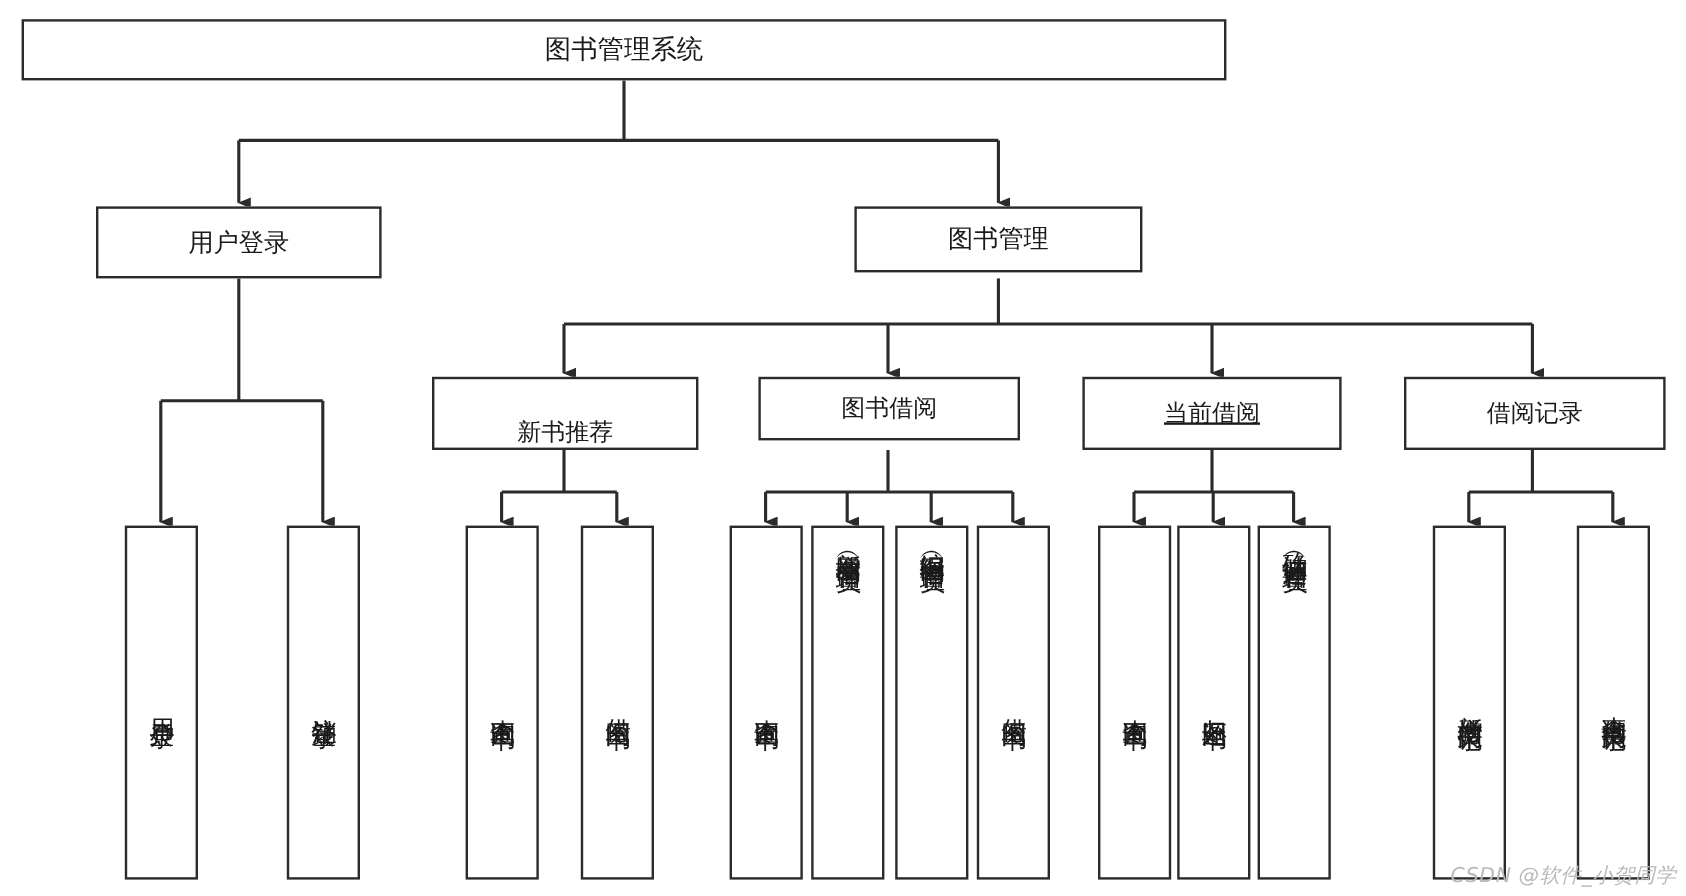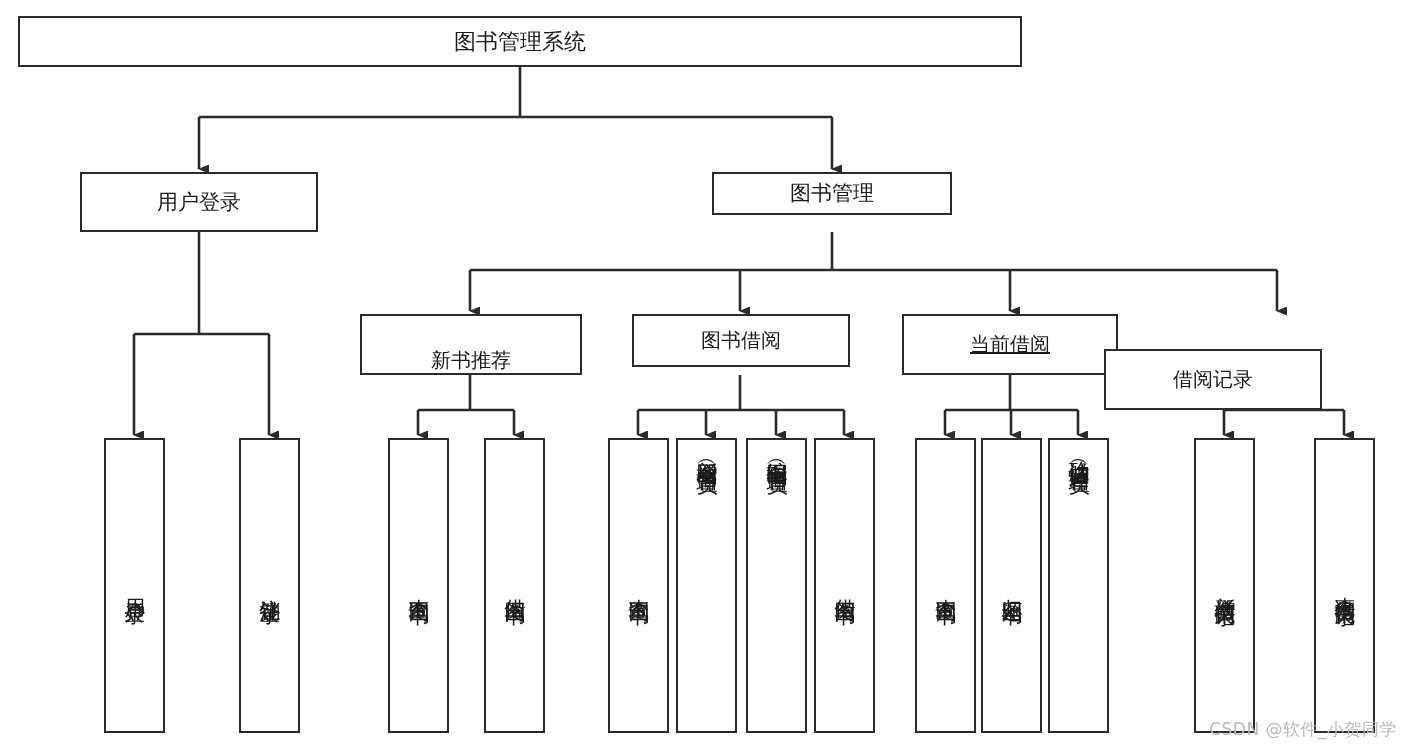--- a/index.html
+++ b/index.html
@@ -73,20 +73,21 @@
   }
   #watermark {
     position: absolute;
     right: 8px;
     bottom: 6px;
     font-size: 17px;
     color: #b9b9b9;
     letter-spacing: 0.5px;
     white-space: nowrap;
     user-select: none;
+    font-style: italic;
   }
 </style>
 </head>
 <body>
 
 <div id="diagram-root">
 
   <svg id="edge-layer" viewBox="0 0 1405 747" width="1405" height="747" xmlns="http://www.w3.org/2000/svg">
     <defs>
       <marker id="arrowhead" markerWidth="9" markerHeight="11" refX="4.5" refY="10" orient="auto" markerUnits="userSpaceOnUse">
@@ -137,34 +138,34 @@
     </g>
   </svg>
 
   <div class="node node-root" style="left:18px; top:16px; width:1004px; height:51px;">
     <span class="node-label">图书管理系统</span>
   </div>
 
   <div class="node node-level2" style="left:80px; top:172px; width:238px; height:60px;">
     <span class="node-label">用户登录</span>
   </div>
-  <div class="node node-level2" style="left:712px; top:172px; width:240px; height:43px;">
+  <div class="node node-level2" style="left:712px; top:172px; width:240px; height:55px;">
     <span class="node-label">图书管理</span>
   </div>
 
   <div class="node node-level3" style="left:360px; top:314px; width:222px; height:61px;align-items:flex-end;">
     <span class="node-label">新书推荐</span>
   </div>
   <div class="node node-level3" style="left:632px; top:314px; width:218px; height:53px;">
     <span class="node-label">图书借阅</span>
   </div>
   <div class="node node-level3" style="left:902px; top:314px; width:216px; height:61px;text-decoration:underline;">
     <span class="node-label">当前借阅</span>
   </div>
-  <div class="node node-level3" style="left:1104px; top:314px; width:218px; height:61px;margin-top:35px;">
+  <div class="node node-level3" style="left:1170px; top:314px; width:218px; height:61px;">
     <span class="node-label">借阅记录</span>
   </div>
 
   <div class="node node-leaf leaf-centered" style="left:104px; top:438px; width:61px; height:295px;">
     <span class="node-label">用户登录</span>
   </div>
   <div class="node node-leaf leaf-centered" style="left:239px; top:438px; width:61px; height:295px;">
     <span class="node-label">注销登录</span>
   </div>
 

